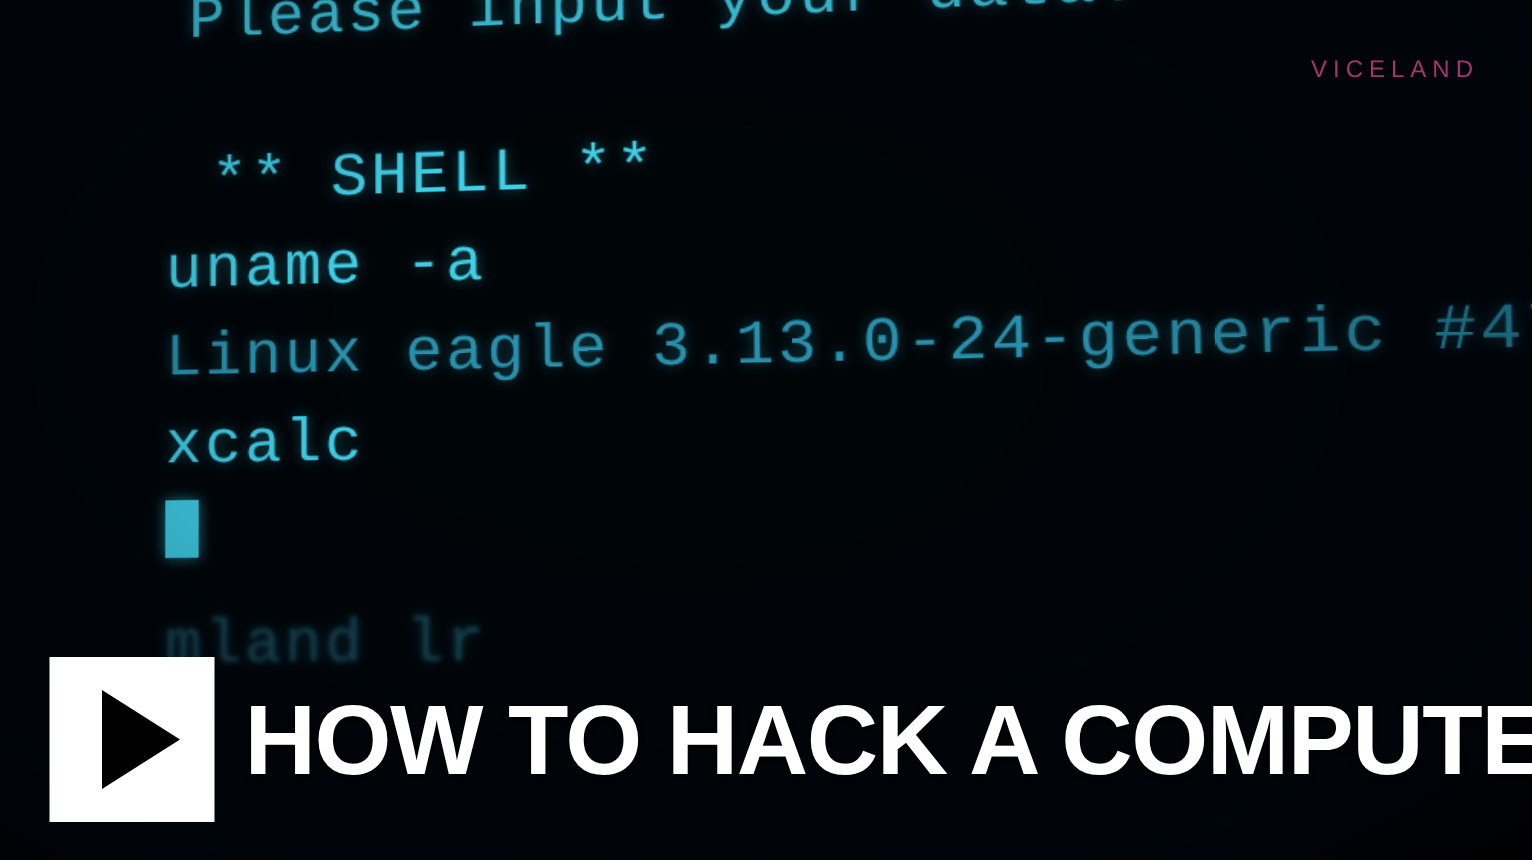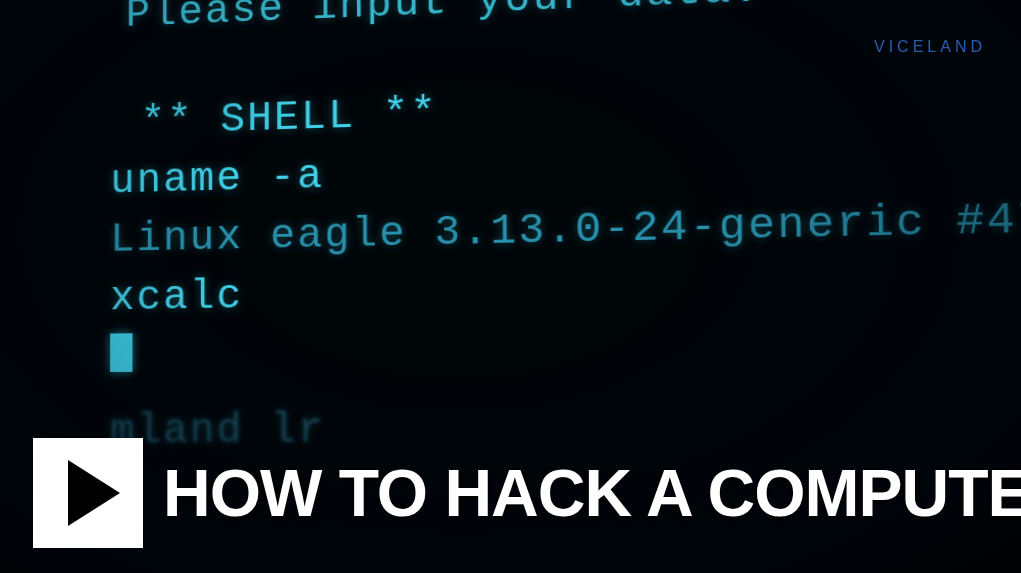--- a/index.html
+++ b/index.html
@@ -60,21 +60,21 @@
     .partial-line {
       color: #2a7890;
       opacity: 0.6;
       margin-top: 25px;
       filter: blur(1.5px);
     }
     .watermark {
       position: absolute;
       top: 38px;
       right: 35px;
-      color: #3b82f6;
+      color: #ec4899;
       font-family: Arial, sans-serif;
       font-size: 16px;
       letter-spacing: 4px;
       opacity: 0.7;
     }
     .overlay-container {
       position: absolute;
       bottom: 25px;
       left: 33px;
       display: flex;

